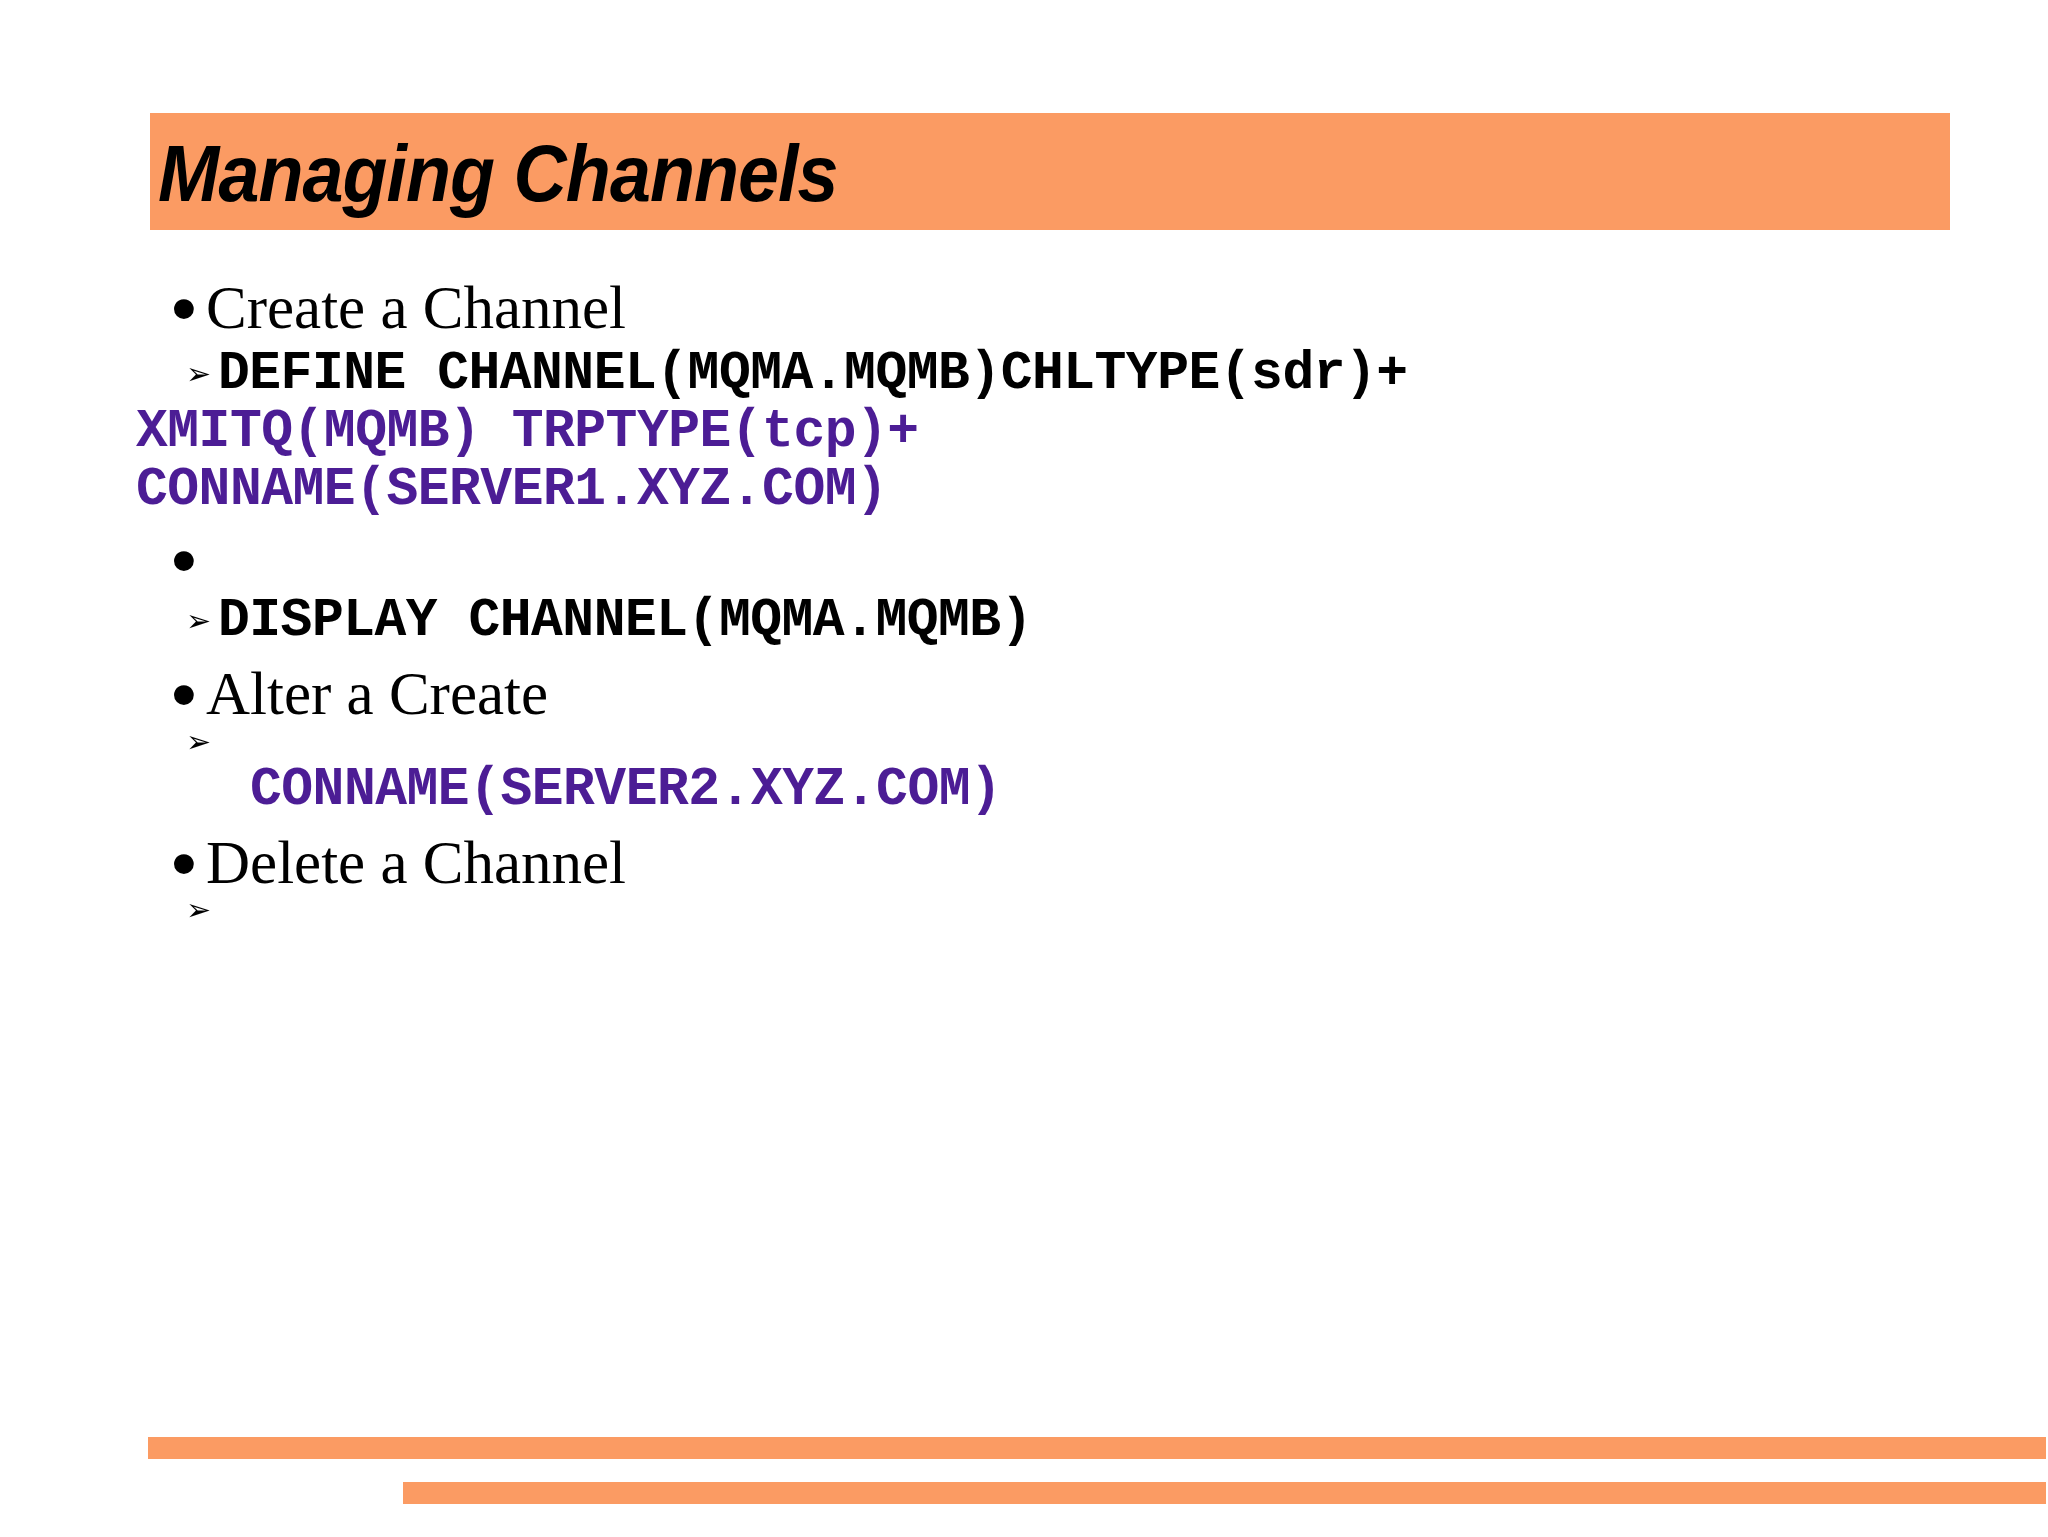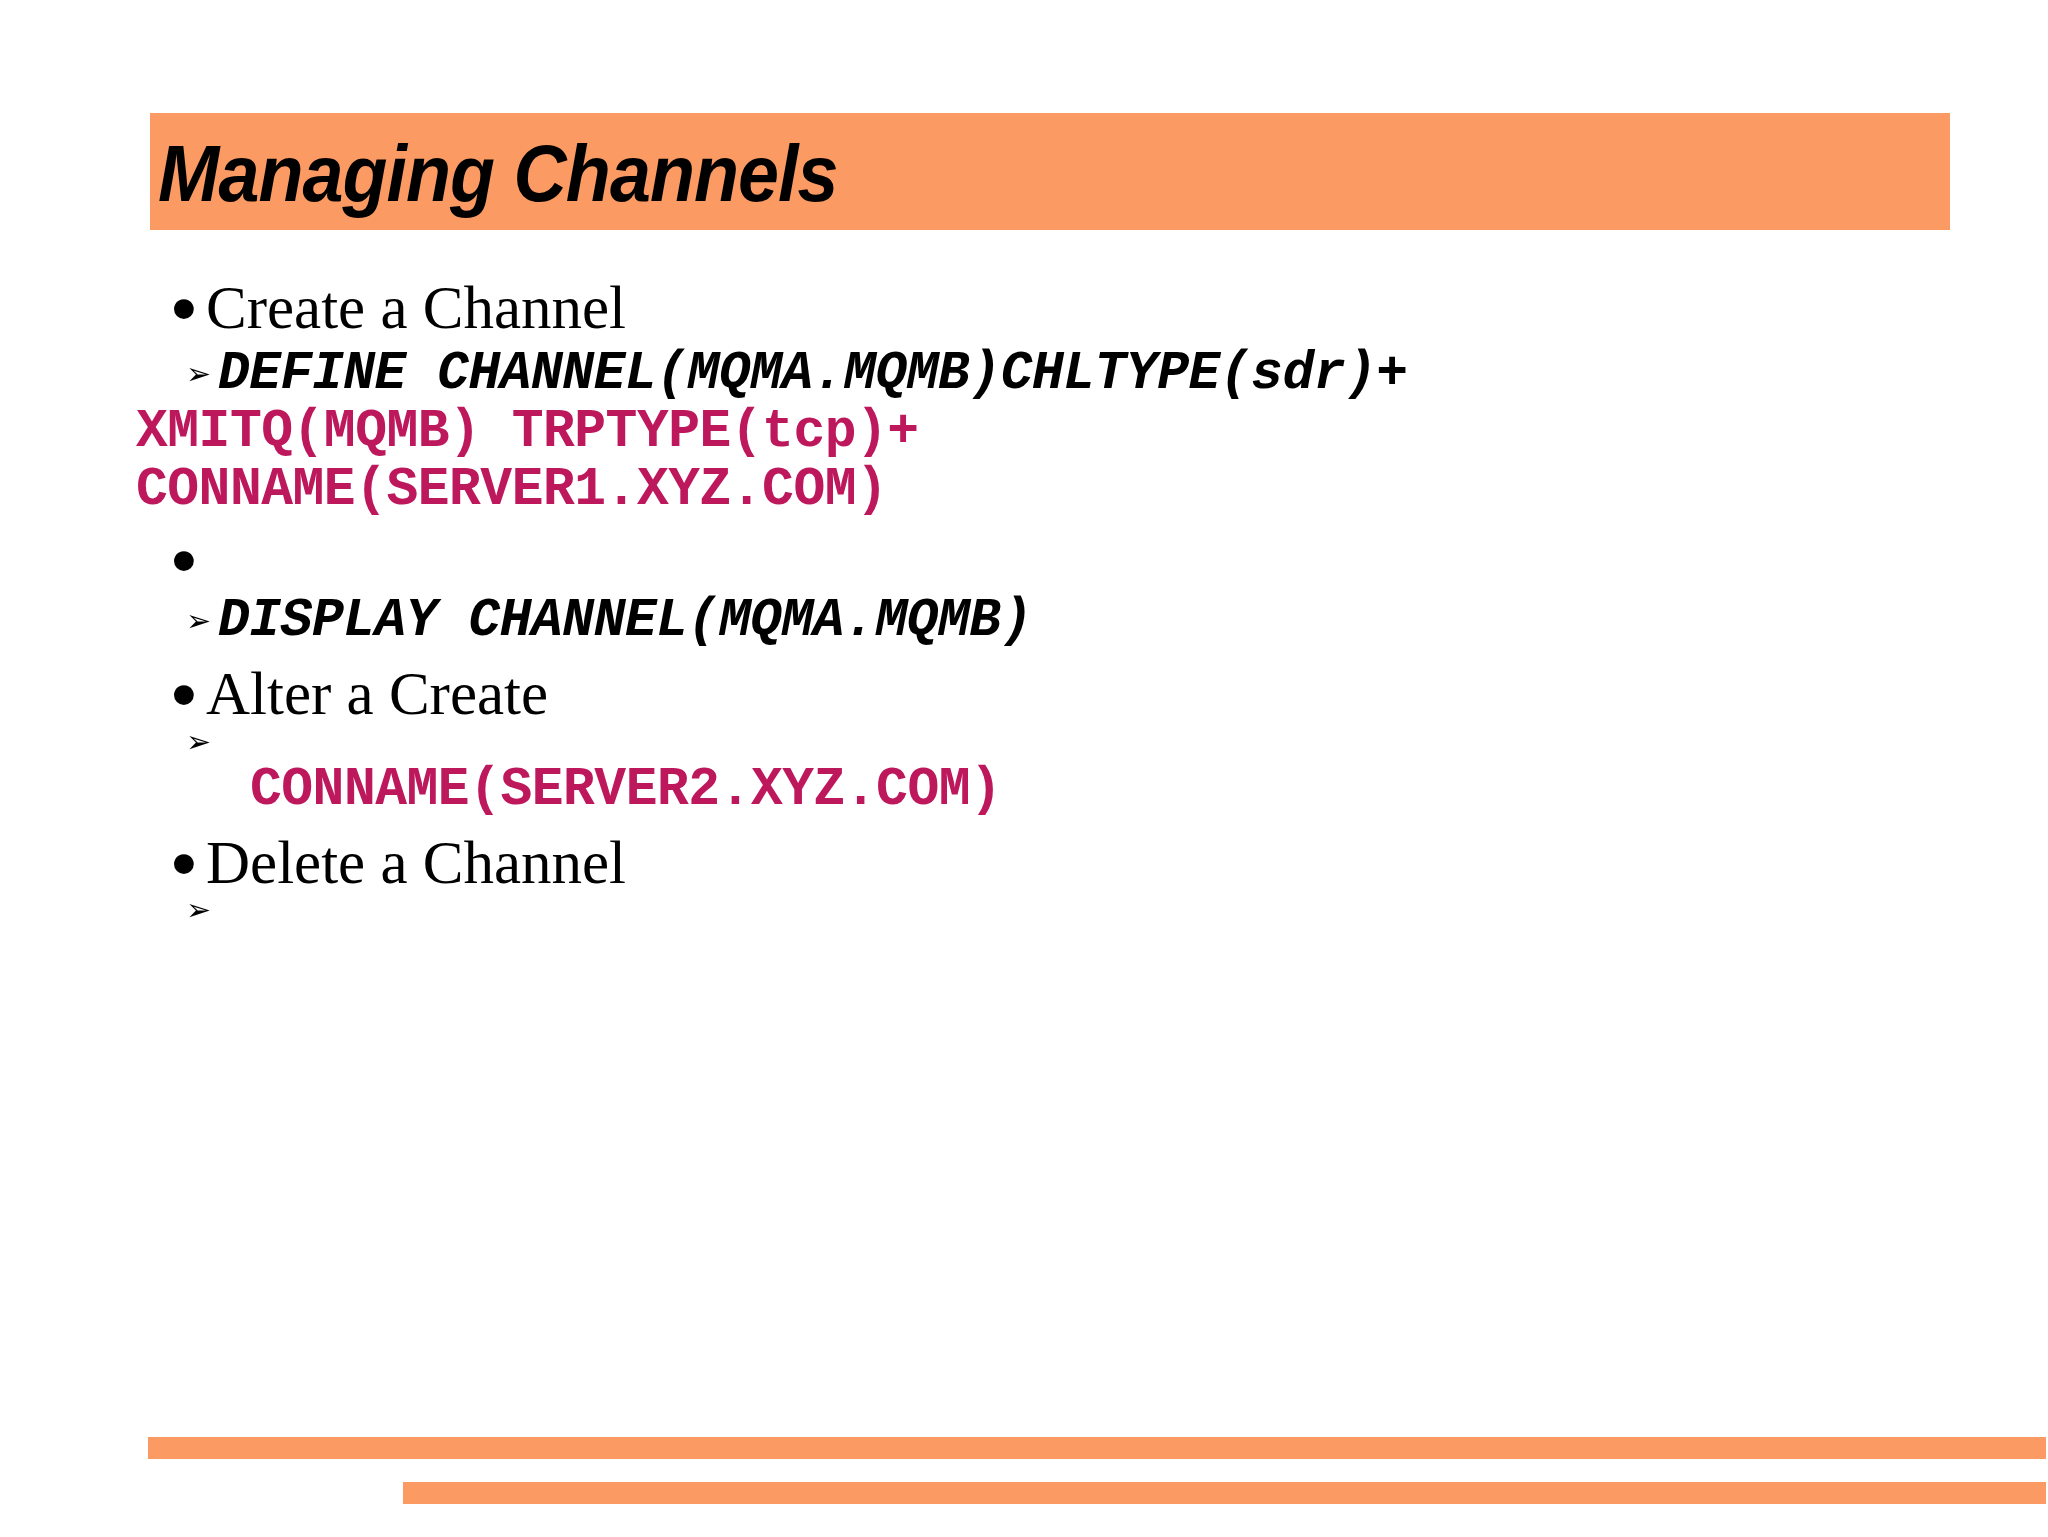--- a/index.html
+++ b/index.html
@@ -98,30 +98,29 @@
     line-height: 1;
     color: #000;
     position: relative;
     top: -4px;
     padding-left: 16px;
     box-sizing: border-box;
   }
   .l2 .code {
     flex: 0 0 auto;
     letter-spacing: -0.5px;
-    font-style: italic;
   }
 
   
   .code-cont {
     font-family: "Liberation Mono", "DejaVu Sans Mono", monospace;
     font-weight: bold;
     font-size: 53px;
     line-height: 1.1;
-    color: #be185d;
+    color: #4c1d95;
     white-space: pre;
     letter-spacing: -0.5px;
   }
   .code-cont.flush { margin-left: -34px; }
   .code-cont.indent { margin-left: 80px; }
 
   .gap-sm { height: 12px; }
   .gap-md { height: 22px; }
 
   

